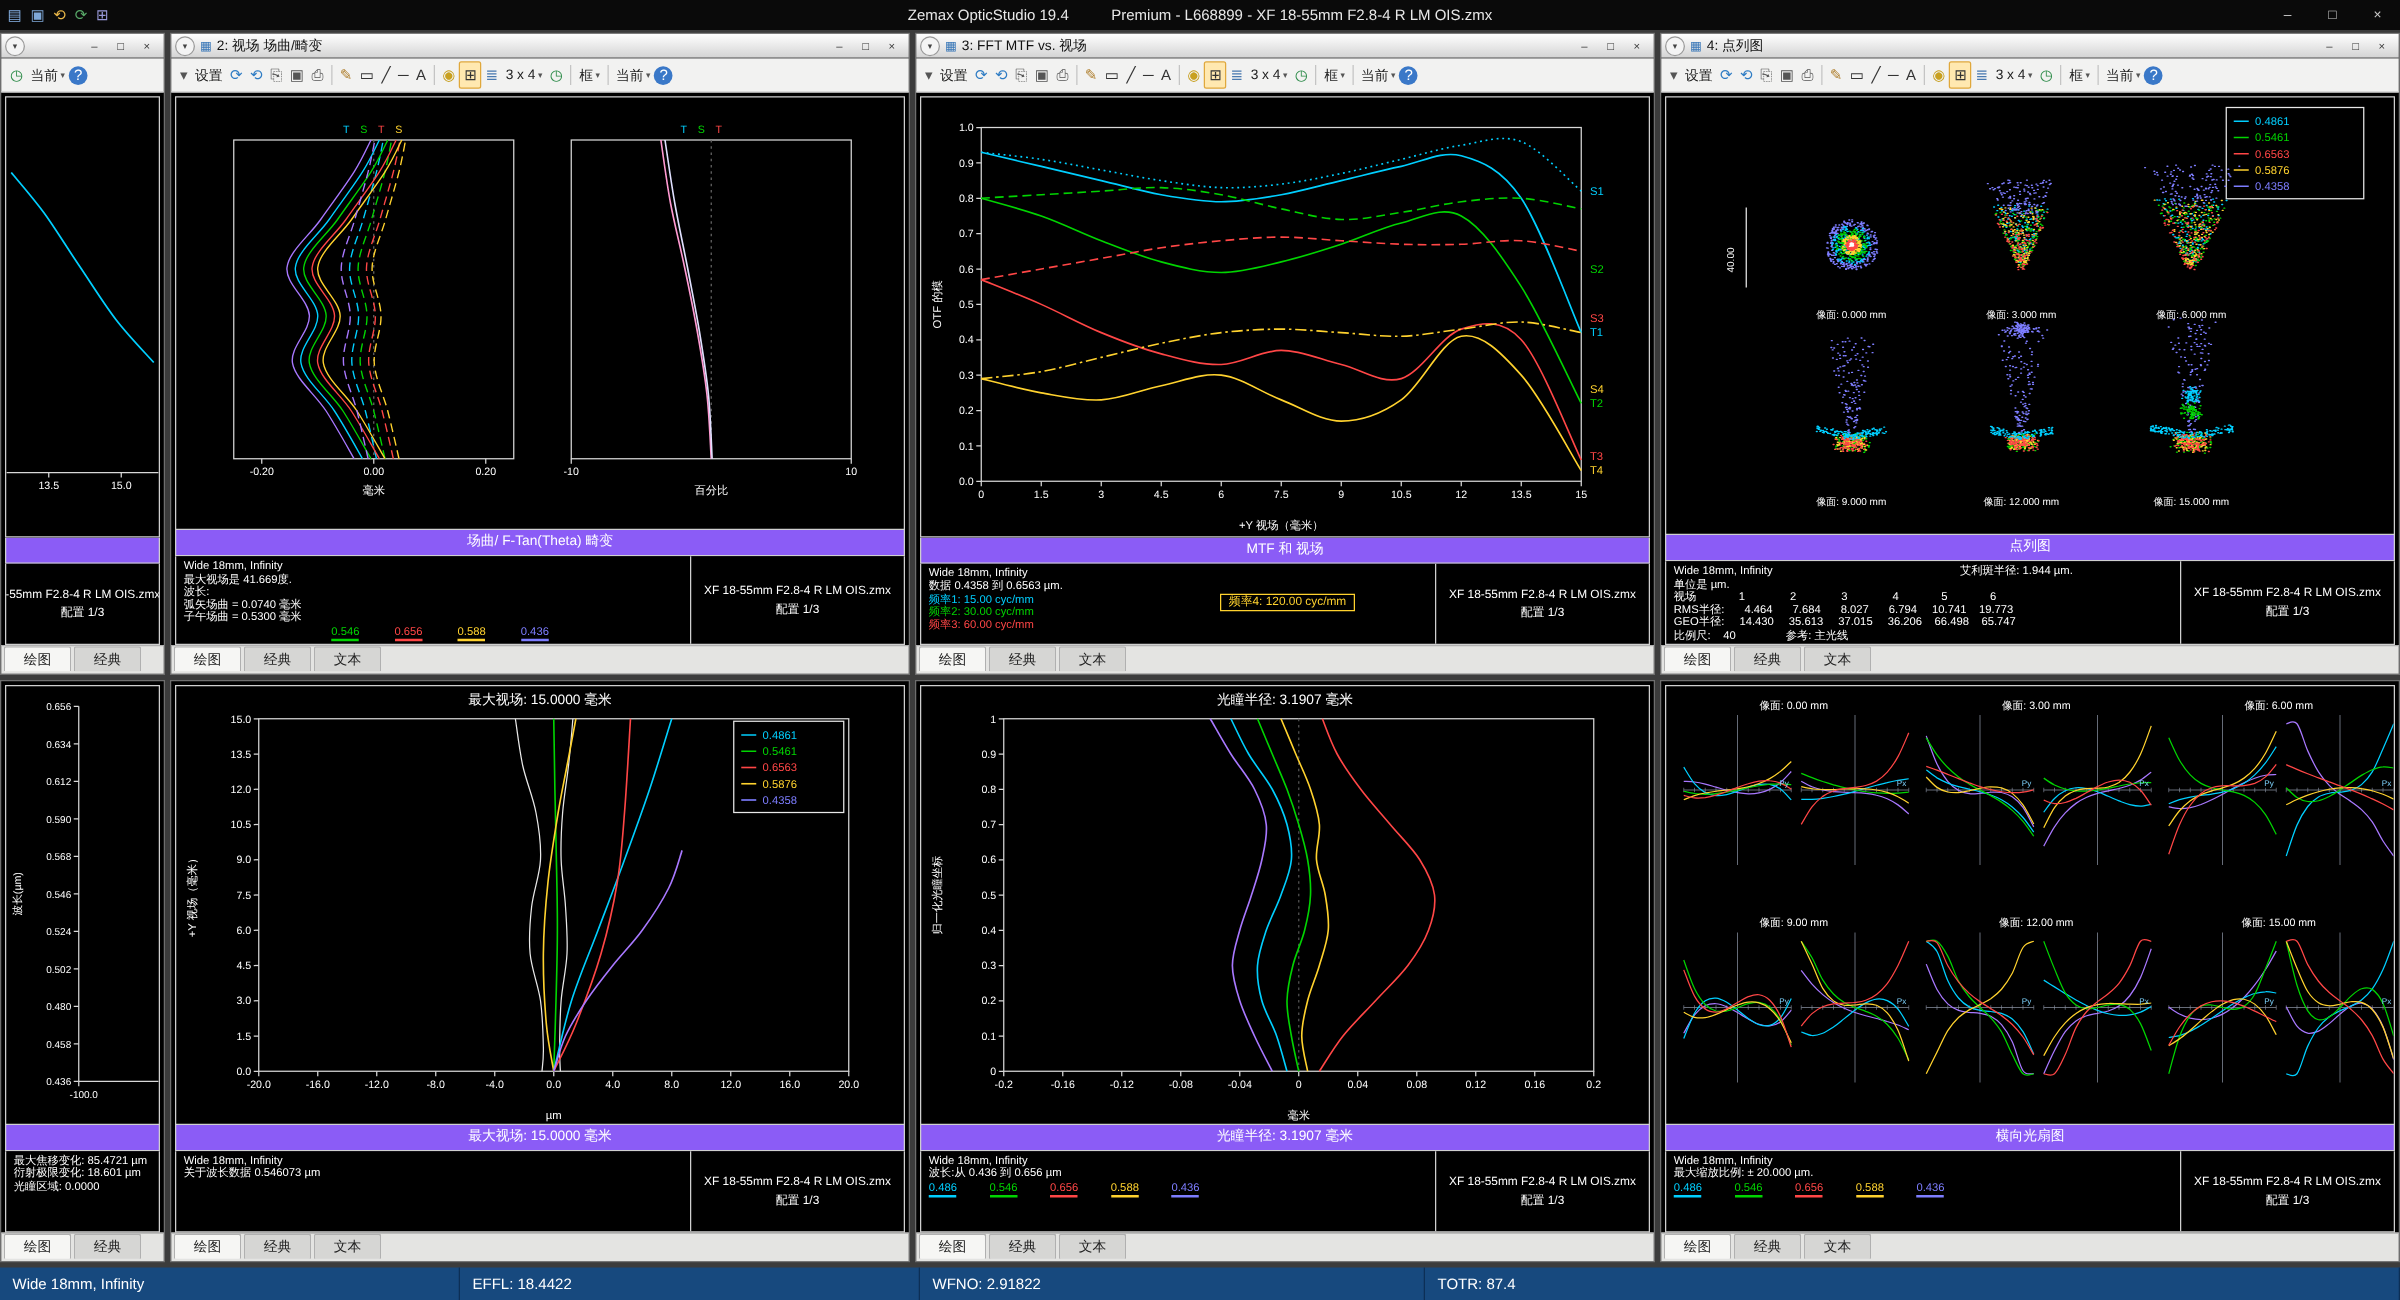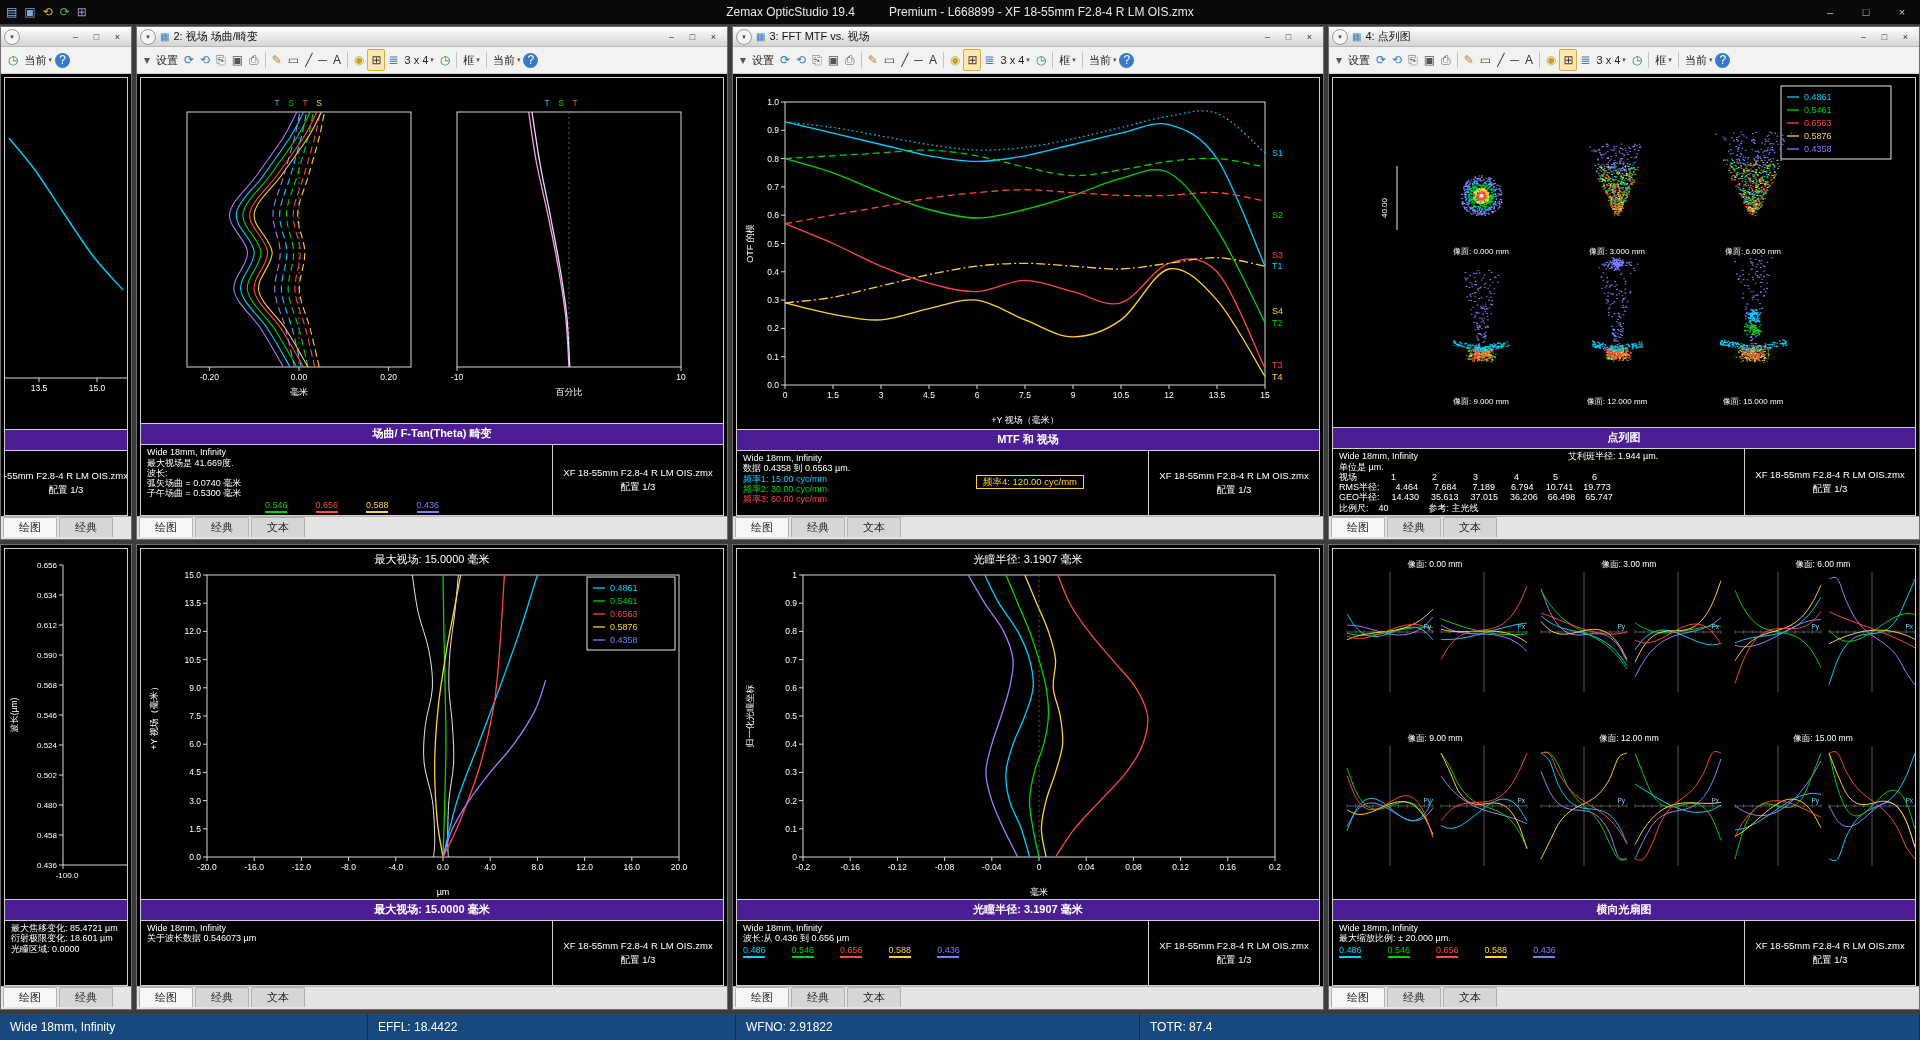--- a/index.html
+++ b/index.html
@@ -35,21 +35,21 @@
   .tb-glyph{font-size:12px;line-height:1;}
   .tb-caret{font-size:7px;margin-left:2px;color:#555;}
   .tb-sep{width:1px;height:16px;background:#c4c4c4;margin:0 3px;flex:0 0 auto;}
   .tb-active{background:#ffe8b0;border:1px solid #e0a83c;}
   .tb-help{width:15px;height:15px;border-radius:50%;background:#3a78c8;color:#fff;
        font-size:10px;justify-content:center;padding:0;}
   .graphic{flex:1;min-height:0;margin:3px 3px 0;border:1px solid #cfcfcf;
        position:relative;background:#000;overflow:hidden;}
   .graphic svg{display:block;}
   .caption{flex:0 0 20px;margin:0 3px;border:1px solid #cfcfcf;border-top:none;color:#fff;
-       font-size:11px;text-align:center;line-height:19px;background:#4c1d95;overflow:hidden;font-weight:bold;}
+       font-size:11px;text-align:center;line-height:19px;background:#8b5cf6;overflow:hidden;}
   .info{flex:0 0 64px;margin:0 3px;border:1px solid #cfcfcf;border-top:none;
        display:flex;background:#000;color:#fff;}
   .info-left{flex:1;padding:2px 6px;font-size:9px;line-height:10.3px;position:relative;overflow:hidden;white-space:nowrap;}
   .info-row{line-height:10.3px;white-space:nowrap;}
   .info-box{position:absolute;right:64px;top:24px;border:1px solid;padding:1px 6px;font-size:9.5px;background:#000;}
   .chips-row{display:flex;align-items:flex-end;margin-top:1px;}
   .chip{display:inline-flex;flex-direction:column;align-items:center;font-size:9px;}
   .chip-bar{width:22px;height:2px;margin-top:1px;}
   .info-right{flex:0 0 170px;border-left:1px solid #cfcfcf;display:flex;flex-direction:column;
        align-items:center;justify-content:center;font-size:9.5px;gap:3px;overflow:hidden;text-align:center;}
@@ -591,21 +591,21 @@
           <path d="M421.5,243.3h0.7M424.7,242.4h0.7M420.0,235.1h0.7M420.6,239.3h0.7M423.4,241.5h0.7M420.5,233.5h0.7M417.3,240.4h0.7M427.2,234.7h0.7M418.8,238.5h0.7M418.8,242.0h0.7M413.5,234.3h0.7M424.4,238.0h0.7M417.1,243.4h0.7M419.5,238.0h0.7M419.6,235.4h0.7M417.2,242.4h0.7M417.4,237.5h0.7M423.8,235.5h0.7M418.1,237.7h0.7M420.2,240.5h0.7M425.6,237.7h0.7M423.3,235.8h0.7M424.6,234.3h0.7M420.0,239.8h0.7M417.4,239.0h0.7M417.2,242.0h0.7M423.9,240.3h0.7M419.1,237.2h0.7M417.6,237.9h0.7M420.4,242.6h0.7M422.4,235.3h0.7M417.2,242.4h0.7M418.7,231.3h0.7M416.7,242.3h0.7M420.6,234.9h0.7M418.5,236.4h0.7M424.4,239.3h0.7M421.5,236.4h0.7M420.5,241.8h0.7M421.9,243.3h0.7M421.2,240.5h0.7M426.1,242.9h0.7M415.7,236.2h0.7M419.8,232.3h0.7M422.9,242.8h0.7M423.8,236.6h0.7M417.3,239.5h0.7M424.1,237.5h0.7M424.1,234.6h0.7M417.5,236.4h0.7M416.5,240.5h0.7M419.9,236.5h0.7M417.1,239.3h0.7M419.2,240.3h0.7M419.8,235.4h0.7M418.3,237.6h0.7M417.7,235.1h0.7M421.2,240.7h0.7M420.8,241.8h0.7M419.6,238.7h0.7M419.3,233.3h0.7M422.3,238.7h0.7M416.9,242.5h0.7M421.0,234.1h0.7M418.6,237.6h0.7M426.7,235.7h0.7M426.3,240.0h0.7M424.3,238.0h0.7M423.7,235.0h0.7M415.7,240.4h0.7M415.0,239.6h0.7M417.1,235.1h0.7M416.6,235.0h0.7M418.8,235.1h0.7M412.4,240.7h0.7M416.4,243.7h0.7M415.3,236.4h0.7M422.3,231.8h0.7M420.3,235.1h0.7M422.6,234.6h0.7" stroke="#00cfff" stroke-width="1.1" fill="none" stroke-linecap="round"></path>
           <text x="420" y="326" fill="#fff" font-size="8" text-anchor="middle" font-family="Liberation Sans, sans-serif">像面: 15.000 mm</text>
         </svg>
       </div>
     <div class="caption">点列图</div>
     <div class="info">
       <div class="info-left">
           <div class="info-row"><span>Wide 18mm, Infinity</span><span style="margin-left: 150px;">艾利斑半径: 1.944 µm.</span></div>
           <div class="info-row"><span>单位是 µm.</span></div>
           <div class="info-row"><span>视场</span><span style="margin-left: 34px;">1</span><span style="margin-left: 36px;">2</span><span style="margin-left: 36px;">3</span><span style="margin-left: 36px;">4</span><span style="margin-left: 34px;">5</span><span style="margin-left: 34px;">6</span></div>
-          <div class="info-row"><span>RMS半径:</span><span style="margin-left: 16px;">4.464</span><span style="margin-left: 16px;">7.684</span><span style="margin-left: 16px;">7.189</span><span style="margin-left: 16px;">6.794</span><span style="margin-left: 12px;">10.741</span><span style="margin-left: 10px;">19.773</span></div>
+          <div class="info-row"><span>RMS半径:</span><span style="margin-left: 16px;">4.464</span><span style="margin-left: 16px;">7.684</span><span style="margin-left: 16px;">8.027</span><span style="margin-left: 16px;">6.794</span><span style="margin-left: 12px;">10.741</span><span style="margin-left: 10px;">19.773</span></div>
           <div class="info-row"><span>GEO半径:</span><span style="margin-left: 12px;">14.430</span><span style="margin-left: 12px;">35.613</span><span style="margin-left: 12px;">37.015</span><span style="margin-left: 12px;">36.206</span><span style="margin-left: 10px;">66.498</span><span style="margin-left: 10px;">65.747</span></div>
           <div class="info-row"><span>比例尺:</span><span style="margin-left: 10px;">40</span><span style="margin-left: 40px;">参考: 主光线</span></div>
         </div>
       <div class="info-right">
         <div>XF 18-55mm F2.8-4 R LM OIS.zmx</div>
         <div>配置 1/3</div>
       </div>
     </div>
     <div class="tabstrip">
         <div class="tab active">绘图</div>

